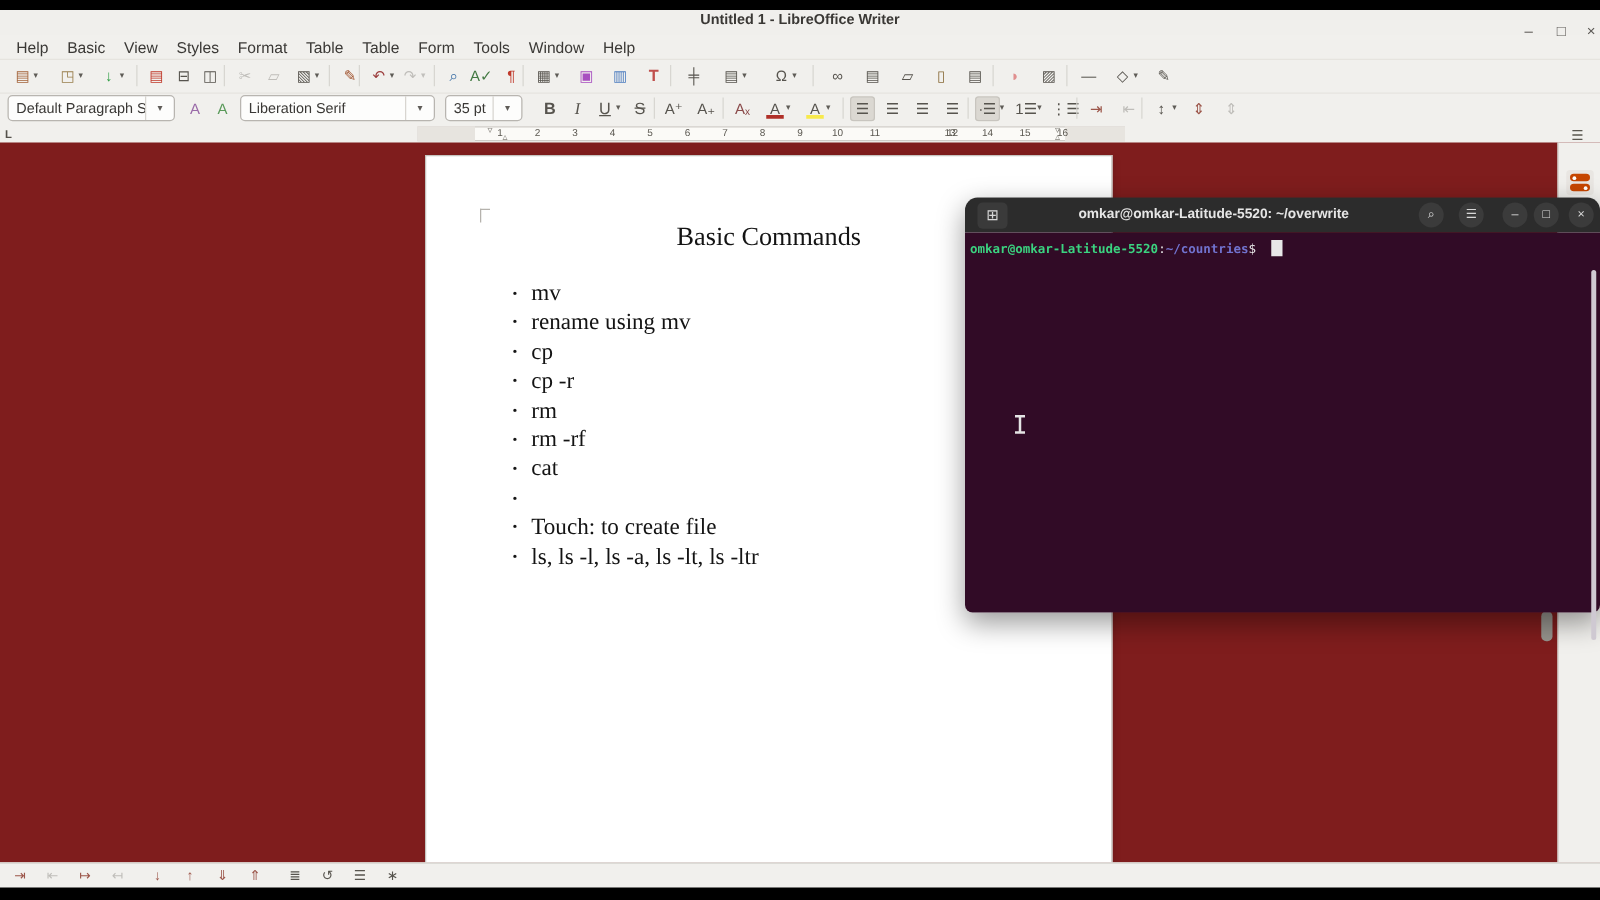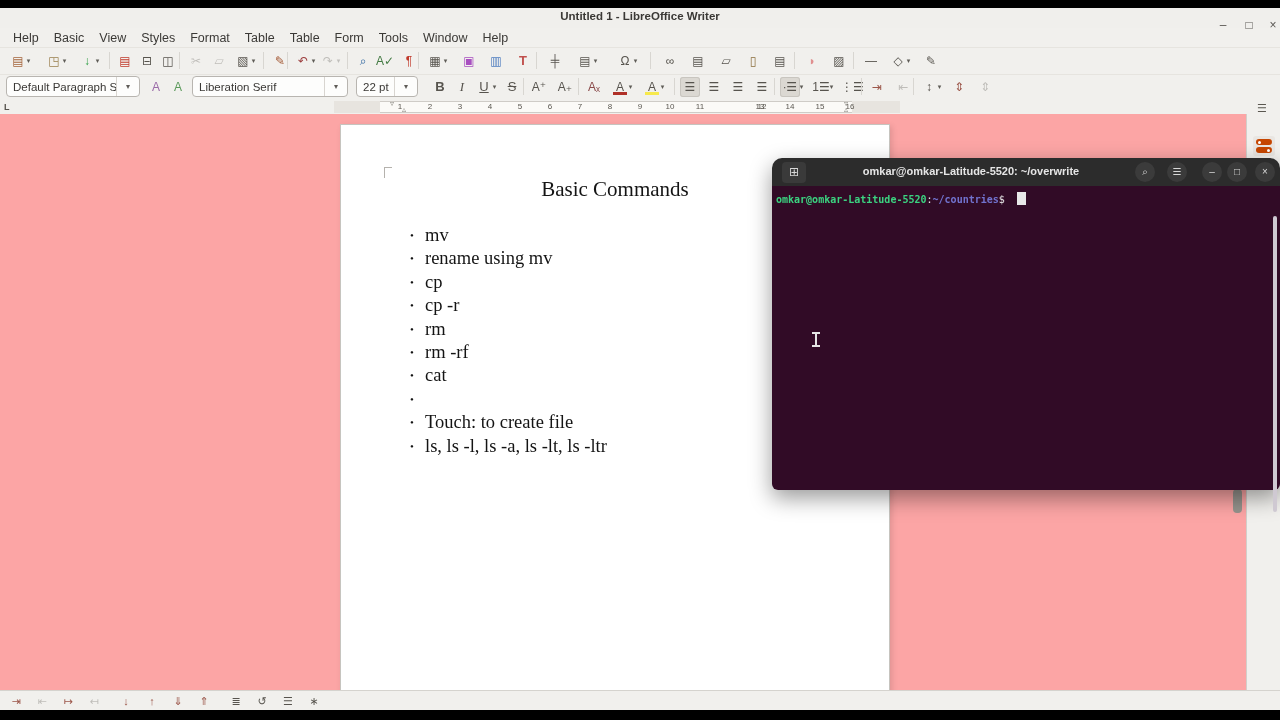--- a/index.html
+++ b/index.html
@@ -42,21 +42,21 @@
   .ca{width:22px;border-left:1px solid #d8d5d0;text-align:center;font-size:8px;color:#5f5c57;align-self:stretch;line-height:19px;}
   
   .ruler{left:0;top:100px;width:1280px;height:14px;background:#f1f0ed;}
   .rtrack{position:absolute;left:334px;top:1px;width:566px;height:12px;background:#fbfaf7;
       border:1px solid #cfccc7;box-sizing:border-box;}
   .rmargin{position:absolute;top:1px;height:12px;background:#e7e4df;box-sizing:border-box;}
   .rn{position:absolute;top:2px;width:12px;margin-left:-6px;text-align:center;font-size:8px;color:#5a5750;}
   .rmark{position:absolute;font-size:8px;color:#8a8781;line-height:6px;}
   .tabsel{position:absolute;left:4px;top:2px;font-size:9px;color:#55524c;font-weight:bold;}
   
-  .docarea{left:0;top:114px;width:1280px;height:576px;background:#fca5a5;overflow:hidden;}
+  .docarea{left:0;top:114px;width:1280px;height:576px;background:#7f1d1d;overflow:hidden;}
   .page{position:absolute;left:340px;top:10px;width:550px;height:600px;background:#fff;
       border:1px solid #c6c4bf;box-shadow:2px 2px 6px rgba(0,0,0,.12);box-sizing:border-box;}
   .corner{position:absolute;left:43px;top:42px;width:7px;height:10px;
       border-left:1px solid #b5b2ad;border-top:1px solid #b5b2ad;}
   .dtitle{position:absolute;left:0;top:52px;width:100%;text-align:center;
       font-family:"Liberation Serif","DejaVu Serif",serif;font-size:21px;color:#141414;}
   .dlist{position:absolute;left:0;top:99px;width:100%;}
   .li{position:relative;height:23.4px;padding-left:84px;box-sizing:border-box;
       font-family:"Liberation Serif","DejaVu Serif",serif;font-size:18.5px;color:#141414;
       line-height:23.4px;white-space:nowrap;}
@@ -181,21 +181,21 @@
   <div class="abs tb2">
     <div class="combo" style="left:6px;width:134px">
       <span class="cv">Default Paragraph Sty</span>
       <span class="ca">▾</span>
     </div>
     <div class="combo" style="left:192px;width:156px">
       <span class="cv">Liberation Serif</span>
       <span class="ca">▾</span>
     </div>
     <div class="combo" style="left:356px;width:62px">
-      <span class="cv">22 pt</span>
+      <span class="cv">35 pt</span>
       <span class="ca">▾</span>
     </div>
     <div>
         <span class="icon" style="left: 146px; color: rgb(154, 106, 168);">A</span>
         <span class="icon" style="left: 168px; color: rgb(90, 154, 90);">A</span>
         <span class="icon bold" style="left: 430px;">B</span>
         <span class="icon ital" style="left: 452px;">I</span>
         <span class="icon und" style="left: 474px;">U</span>
         <span class="icon dd" style="left: 490px;">▾</span>
         <span class="icon strk" style="left: 502px;">S</span>

